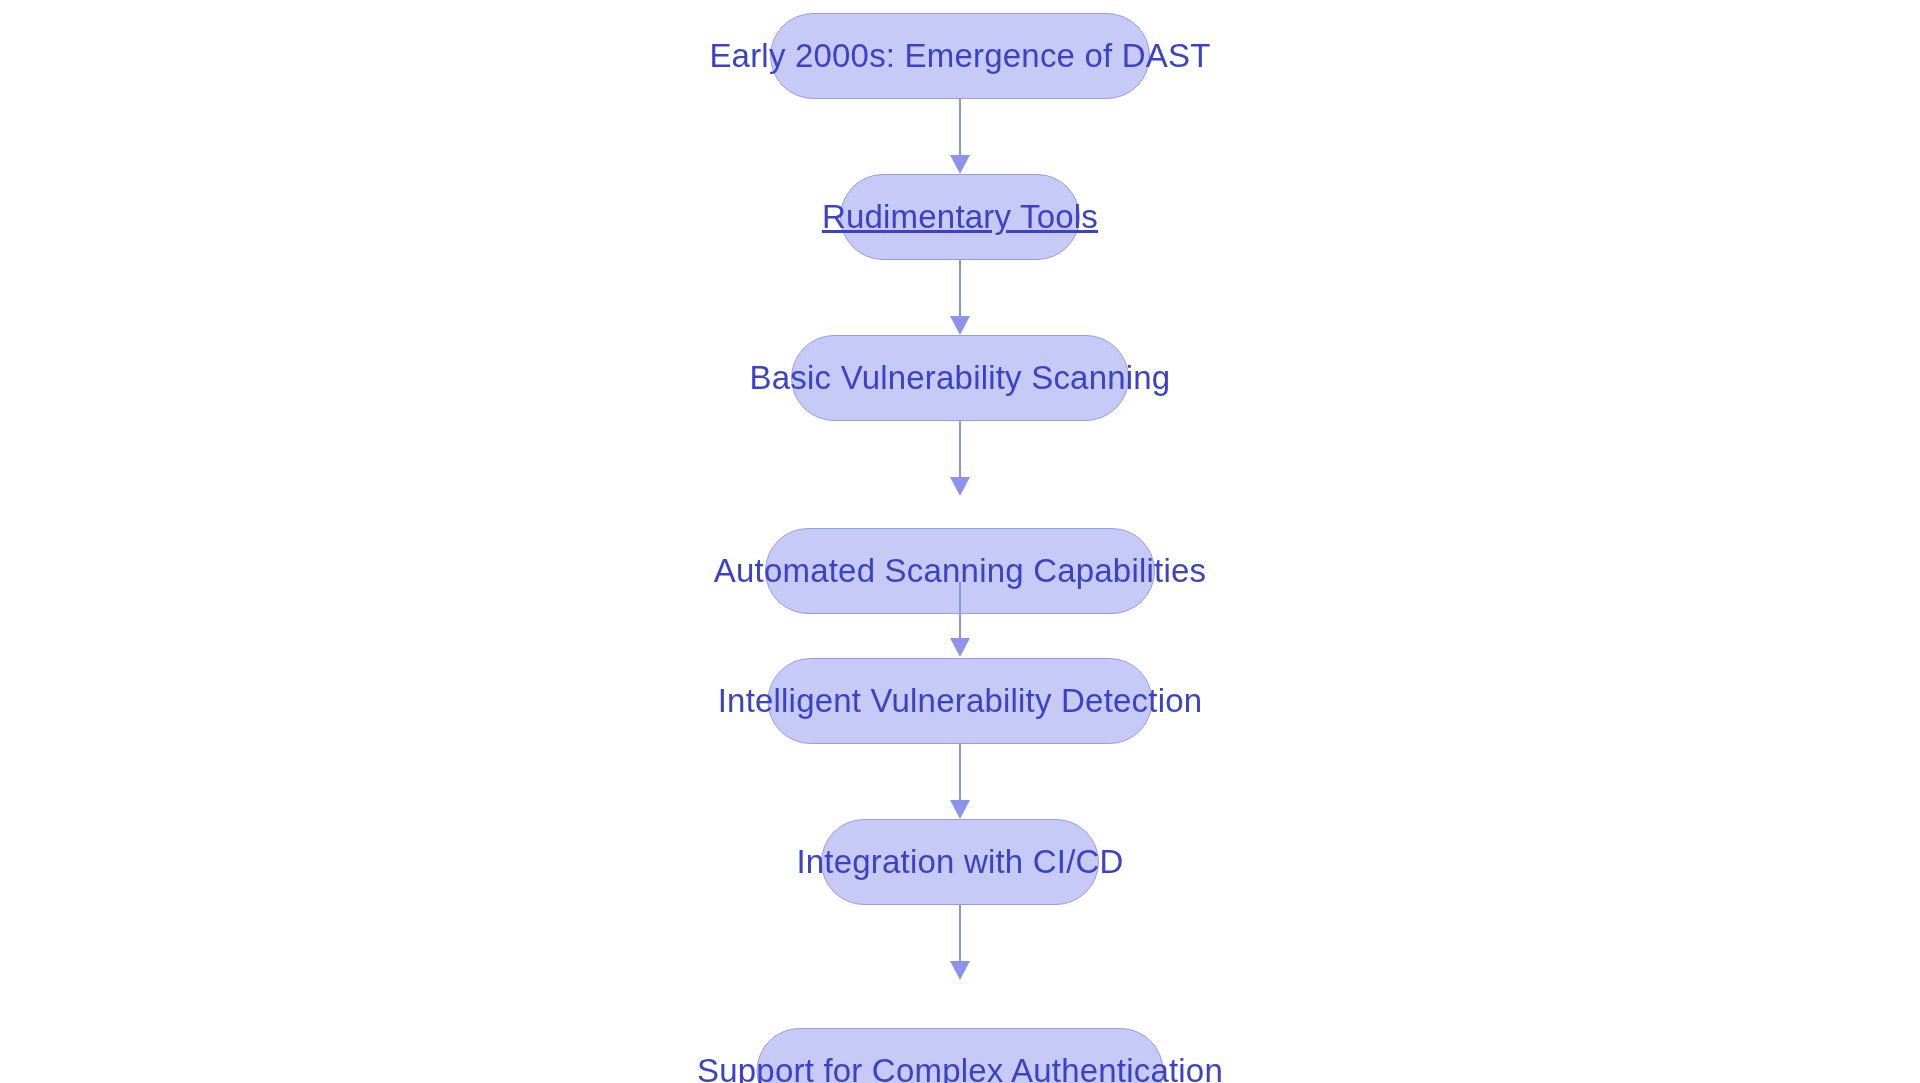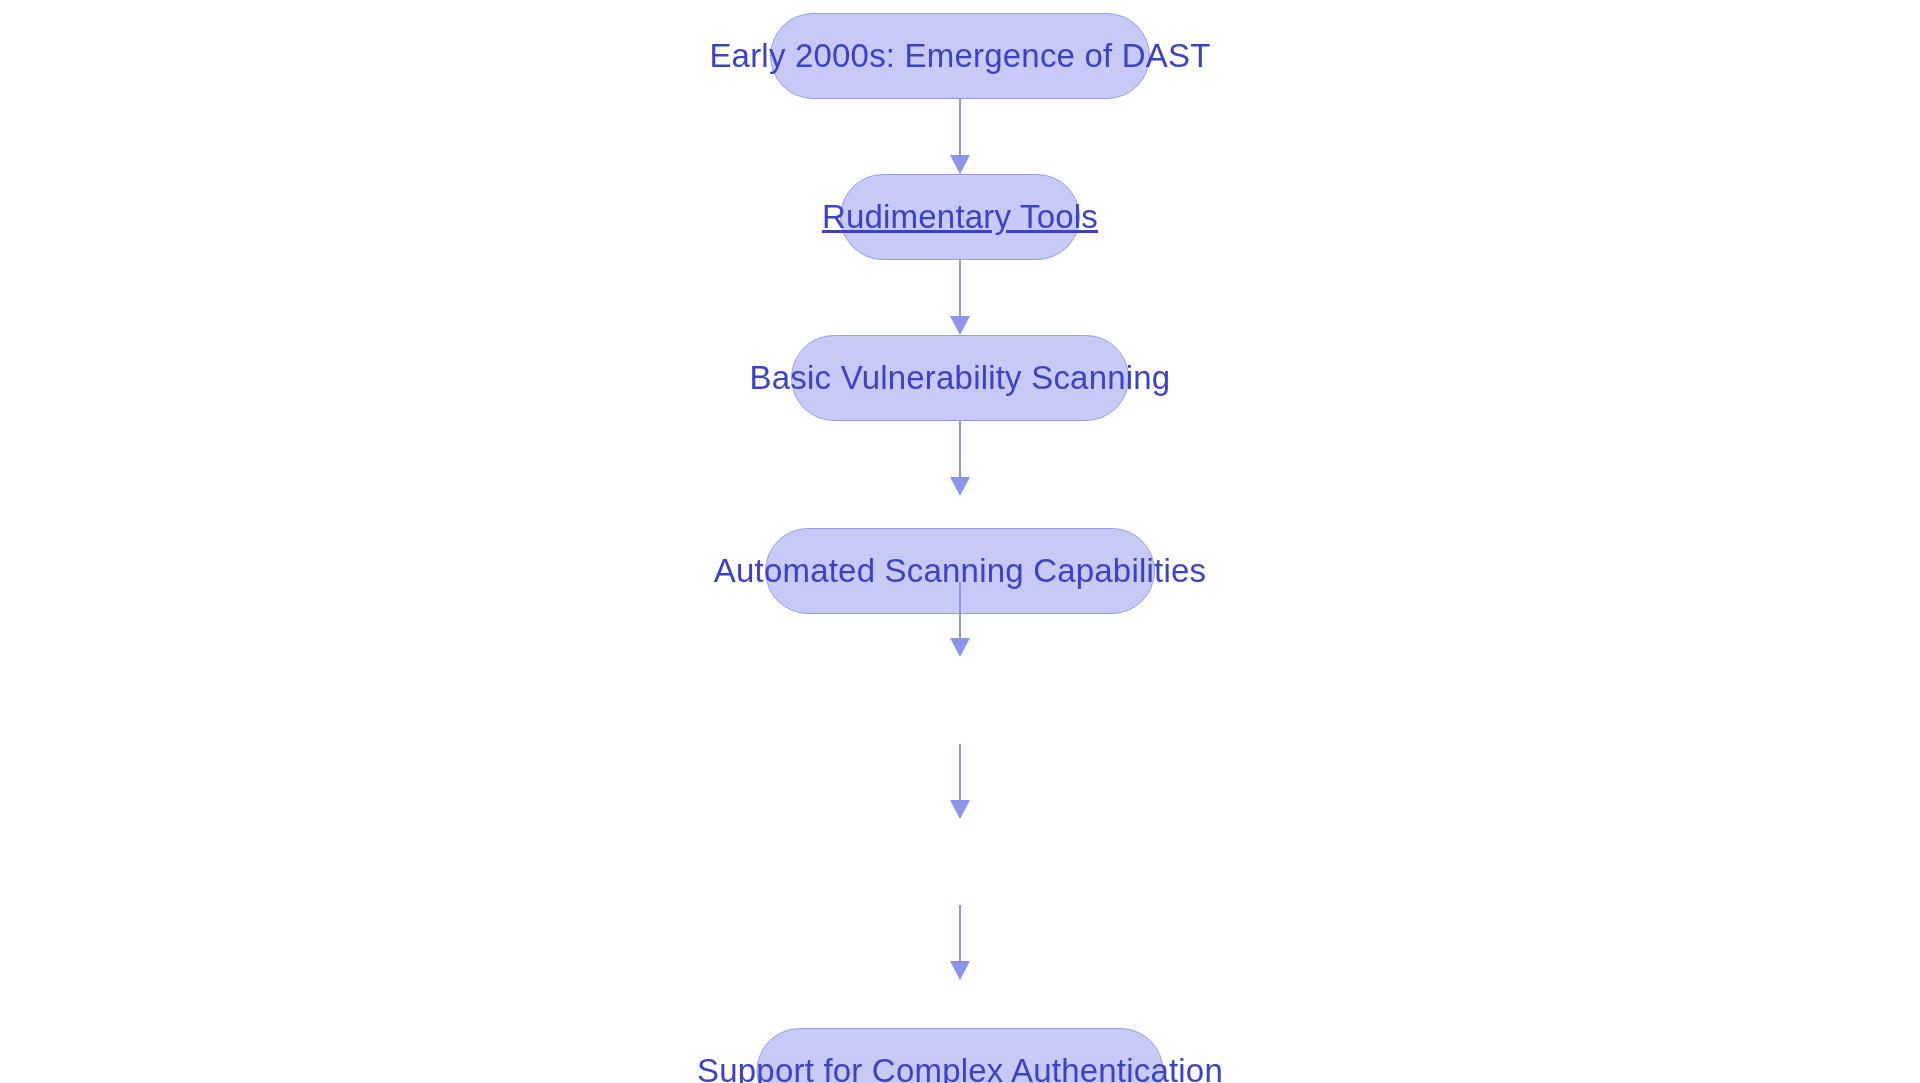--- a/index.html
+++ b/index.html
@@ -113,26 +113,32 @@
 
   <div class="flow-node n4">
     <span>Automated Scanning Capabilities</span>
   </div>
 
   <div class="flow-arrow a4">
     <div class="arrow-line"></div>
     <div class="arrow-head"></div>
   </div>
 
+  <div class="flow-node n5">
+    <span>Intelligent Vulnerability Detection</span>
+  </div>
 
   <div class="flow-arrow a5">
     <div class="arrow-line"></div>
     <div class="arrow-head"></div>
   </div>
 
+  <div class="flow-node n6">
+    <span>Integration with CI/CD</span>
+  </div>
 
   <div class="flow-arrow a6">
     <div class="arrow-line"></div>
     <div class="arrow-head"></div>
   </div>
 
   <div class="flow-node n7">
     <span>Support for Complex Authentication</span>
   </div>
 

